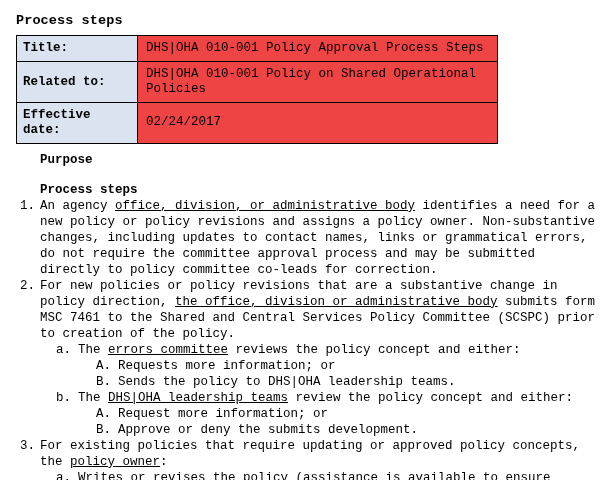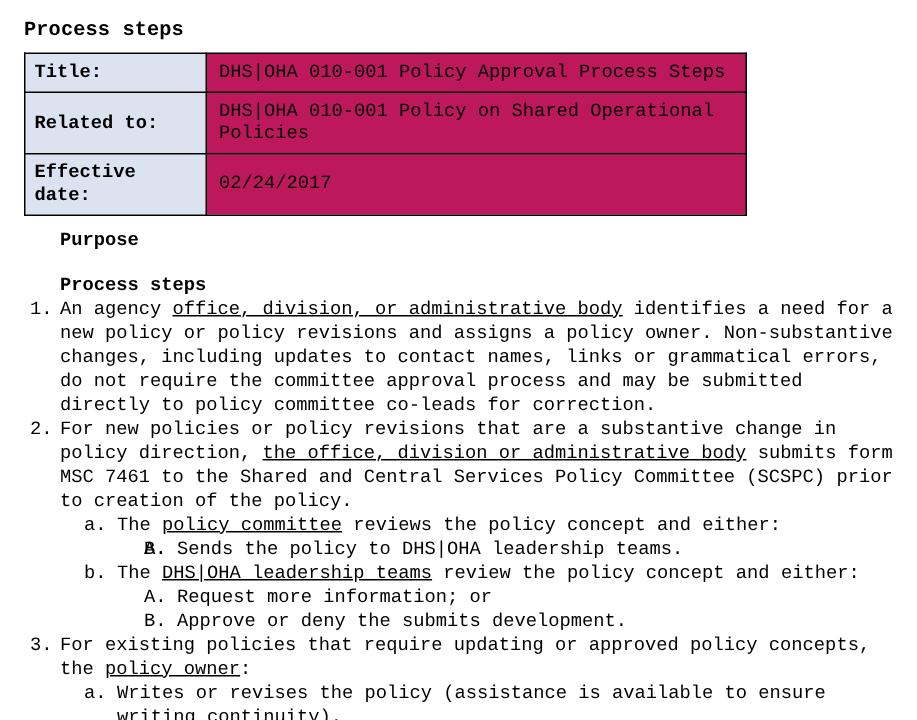--- a/index.html
+++ b/index.html
@@ -45,21 +45,21 @@
     font-size: 12.5px;
     vertical-align: middle;
     line-height: 1.15;
   }
   table.meta td.label {
     width: 108px;
     background: #dce3f0;
     font-weight: bold;
   }
   table.meta td.value {
-    background: #be185d;
+    background: #ef4444;
     padding-left: 8px;
   }
   h2.sec-heading {
     font-size: 12.5px;
     font-weight: bold;
     margin: 9px 0 0 0;
     padding-left: 24px;
   }
   p.body-text {
     font-size: 12.5px;
@@ -157,22 +157,22 @@
       </tbody>
     </table>
 
     <h2 class="sec-heading">Purpose</h2>
 
     <h2 class="sec-heading steps">Process steps</h2>
 
     <ol class="lvl1" id="steps-root">
         <li><span class="marker">1.</span><span class="para-text"><span>An agency </span><span class="u">office, division, or administrative body</span><span> identifies a need for a new policy or policy revisions and assigns a policy owner. Non-substantive changes, including updates to contact names, links or grammatical errors, do not require the committee approval process and may be submitted directly to policy committee co-leads for correction.</span></span></li>
         <li><span class="marker">2.</span><span class="para-text"><span>For new policies or policy revisions that are a substantive change in policy direction, </span><span class="u">the office, division or administrative body</span><span> submits form MSC 7461 to the Shared and Central Services Policy Committee (SCSPC) prior to creation of the policy.</span></span><ol class="lvl2">
-            <li><span class="marker">a.</span><span class="para-text"><span>The </span><span class="u">policy committee</span><span> reviews the policy concept and either:</span></span><ol class="lvl3">
-                <li><span class="marker">A.</span></li>
+            <li><span class="marker">a.</span><span class="para-text"><span>The </span><span class="u">errors committee</span><span> reviews the policy concept and either:</span></span><ol class="lvl3">
+                <li><span class="marker">A.</span><span class="para-text"><span>Requests more information; or</span></span></li>
                 <li><span class="marker">B.</span><span class="para-text"><span>Sends the policy to DHS|OHA leadership teams.</span></span></li>
               </ol></li>
             <li><span class="marker">b.</span><span class="para-text"><span>The </span><span class="u">DHS|OHA leadership teams</span><span> review the policy concept and either:</span></span><ol class="lvl3">
                 <li><span class="marker">A.</span><span class="para-text"><span>Request more information; or</span></span></li>
                 <li><span class="marker">B.</span><span class="para-text"><span>Approve or deny the submits development.</span></span></li>
               </ol></li>
           </ol></li>
         <li><span class="marker">3.</span><span class="para-text"><span>For existing policies that require updating or approved policy concepts, the </span><span class="u">policy owner</span><span>:</span></span><ol class="lvl2">
             <li><span class="marker">a.</span><span class="para-text"><span>Writes or revises the policy (assistance is available to ensure writing continuity).</span></span></li>
             <li><span class="marker">b.</span><span class="para-text"><span>Engages stakeholders and</span></span></li>

